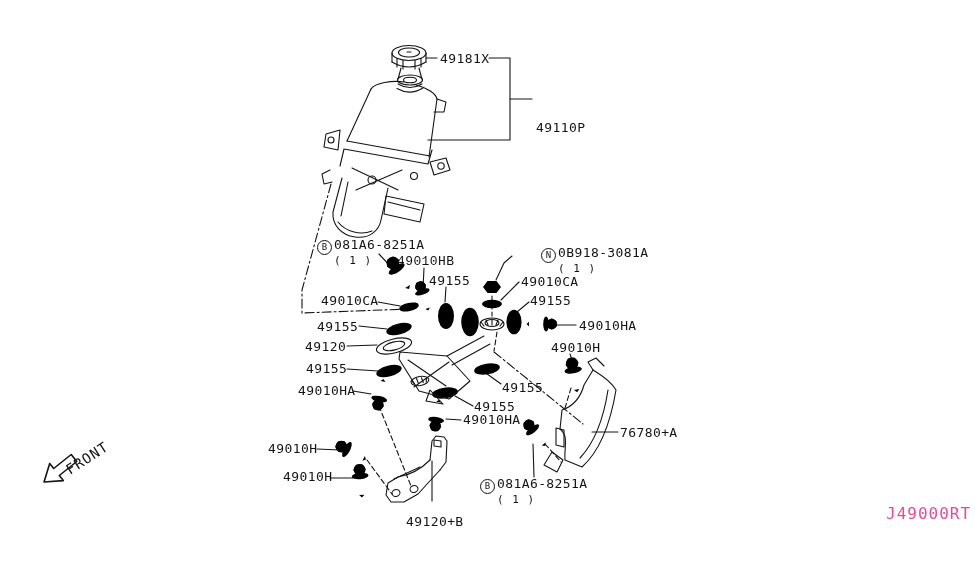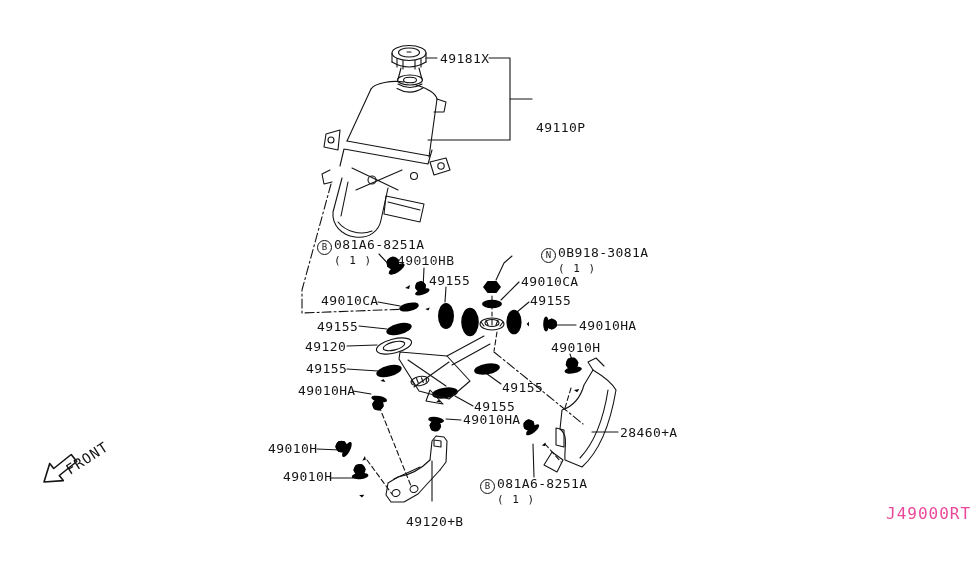--- a/index.html
+++ b/index.html
@@ -225,21 +225,21 @@
       <div class="part-label" style="left: 530px; top: 294px;"><span><span>49155</span></span></div>
       <div class="part-label" style="left: 579px; top: 319px;"><span><span>49010HA</span></span></div>
       <div class="part-label" style="left: 317px; top: 320px;"><span><span>49155</span></span></div>
       <div class="part-label" style="left: 305px; top: 340px; text-align: center;"><span><span>49120</span></span></div>
       <div class="part-label" style="left: 306px; top: 362px;"><span><span>49155</span></span></div>
       <div class="part-label" style="left: 298px; top: 384px;"><span><span>49010HA</span></span></div>
       <div class="part-label" style="left: 551px; top: 341px;"><span><span>49010H</span></span></div>
       <div class="part-label" style="left: 502px; top: 381px;"><span><span>49155</span></span></div>
       <div class="part-label" style="left: 474px; top: 400px;"><span><span>49155</span></span></div>
       <div class="part-label" style="left: 463px; top: 413px;"><span><span>49010HA</span></span></div>
-      <div class="part-label" style="left: 620px; top: 426px;"><span><span>28460+A</span></span></div>
+      <div class="part-label" style="left: 620px; top: 426px;"><span><span>76780+A</span></span></div>
       <div class="part-label" style="left: 268px; top: 442px;"><span><span>49010H</span></span></div>
       <div class="part-label" style="left: 283px; top: 470px;"><span><span>49010H</span></span></div>
       <div class="part-label" style="left: 406px; top: 501px; margin-top: 14px;"><span><span>49120+B</span></span></div>
       <div class="part-label" style="left: 480px; top: 477px;"><span><span class="circ">B</span><span>081A6-8251A</span></span><div class="qty">( 1 )</div></div>
     </div>
 
   <div id="diagram-code">J49000RT</div>
 
 </div>
 

